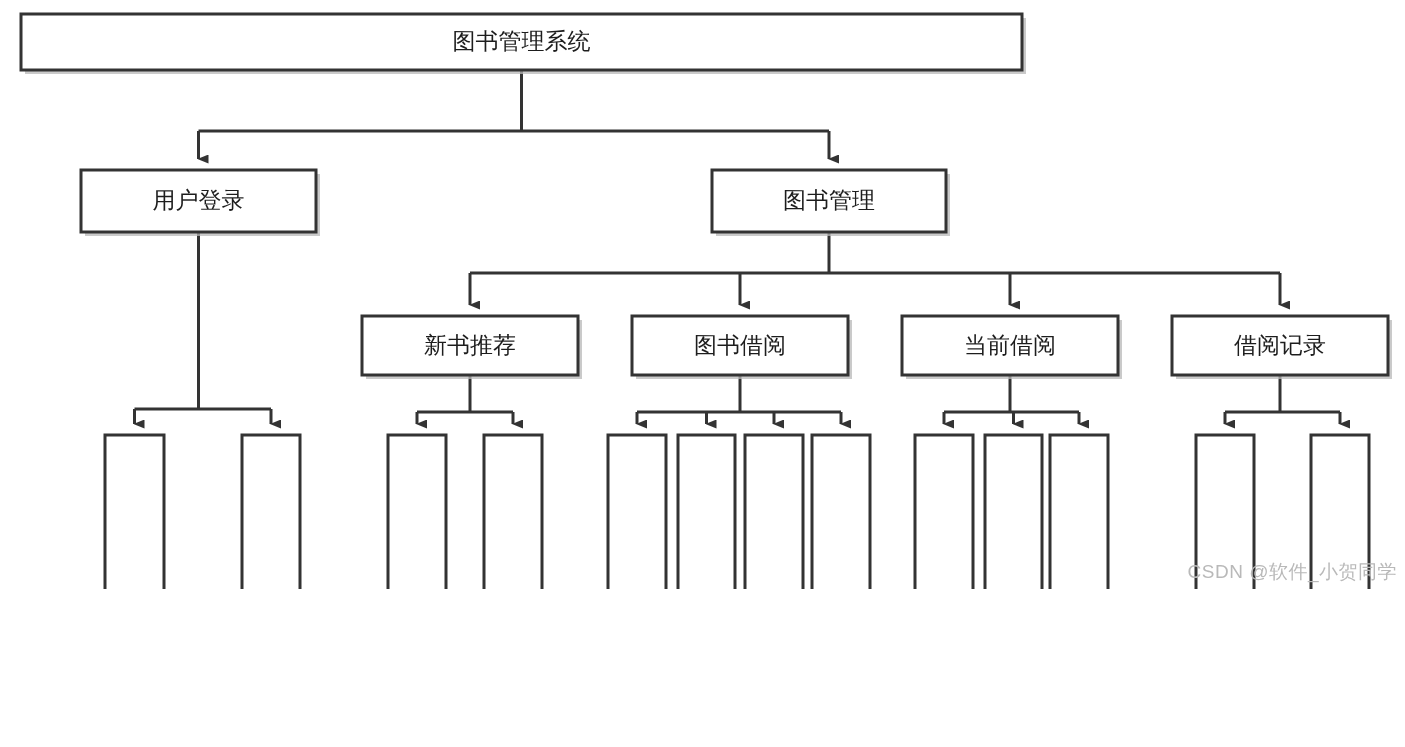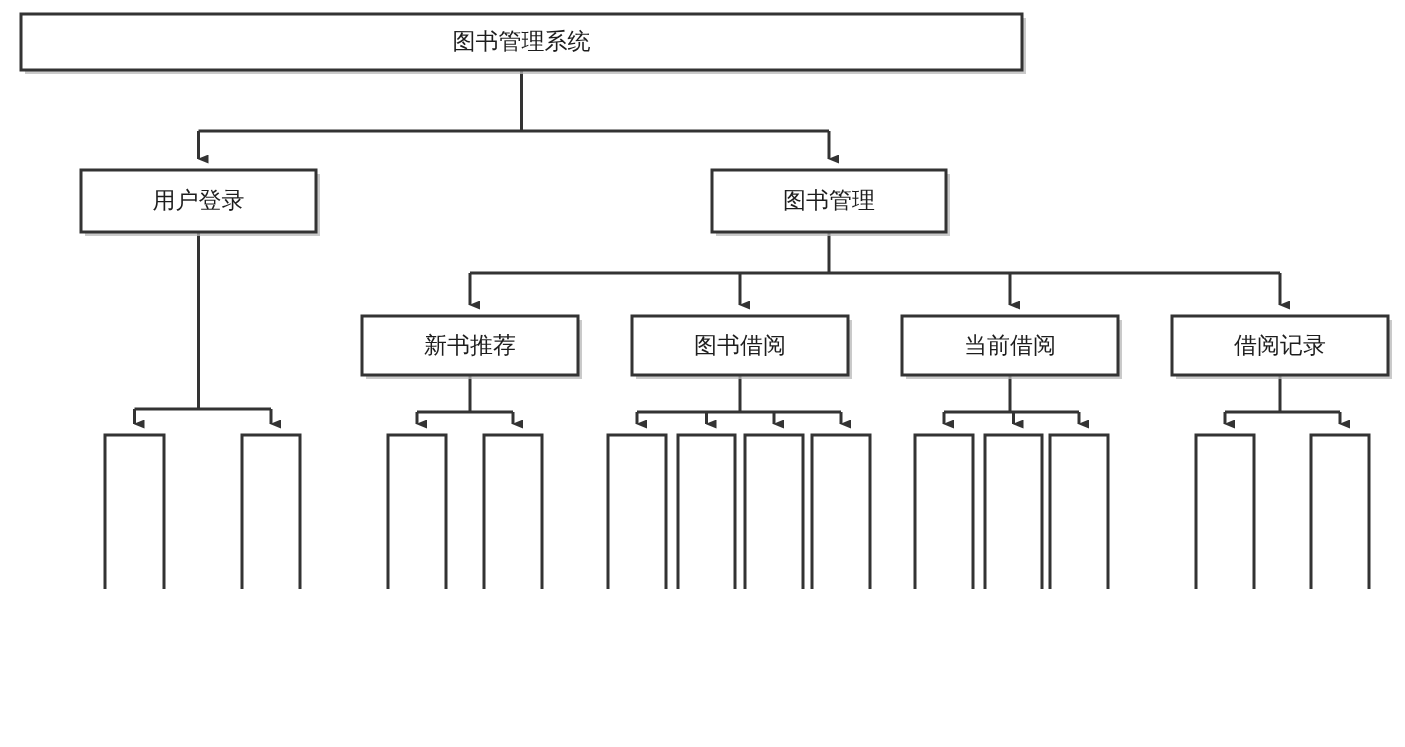--- a/index.html
+++ b/index.html
@@ -165,13 +165,14 @@
       <div class="vlabel-box" style="left: 678px; top: 443px; width: 57px; height: 284px;">新增图书（管理员）</div>
       <div class="vlabel-box" style="left: 745px; top: 443px; width: 58px; height: 284px;">编辑图书（管理员）</div>
       <div class="vlabel-box" style="left: 812px; top: 443px; width: 58px; height: 284px;">借阅图书</div>
       <div class="vlabel-box" style="left: 915px; top: 443px; width: 58px; height: 284px;">查询图书</div>
       <div class="vlabel-box" style="left: 985px; top: 443px; width: 57px; height: 284px;">归还图书</div>
       <div class="vlabel-box" style="left: 1050px; top: 443px; width: 58px; height: 284px;">确认归还（管理员）</div>
       <div class="vlabel-box" style="left: 1196px; top: 443px; width: 58px; height: 284px;">新增借阅记录</div>
       <div class="vlabel-box" style="left: 1311px; top: 443px; width: 58px; height: 284px;">查询借阅记录</div>
     </div>
 
+  <div class="watermark">CSDN @软件_小贺同学</div>
 </div>
 
 </body></html>

